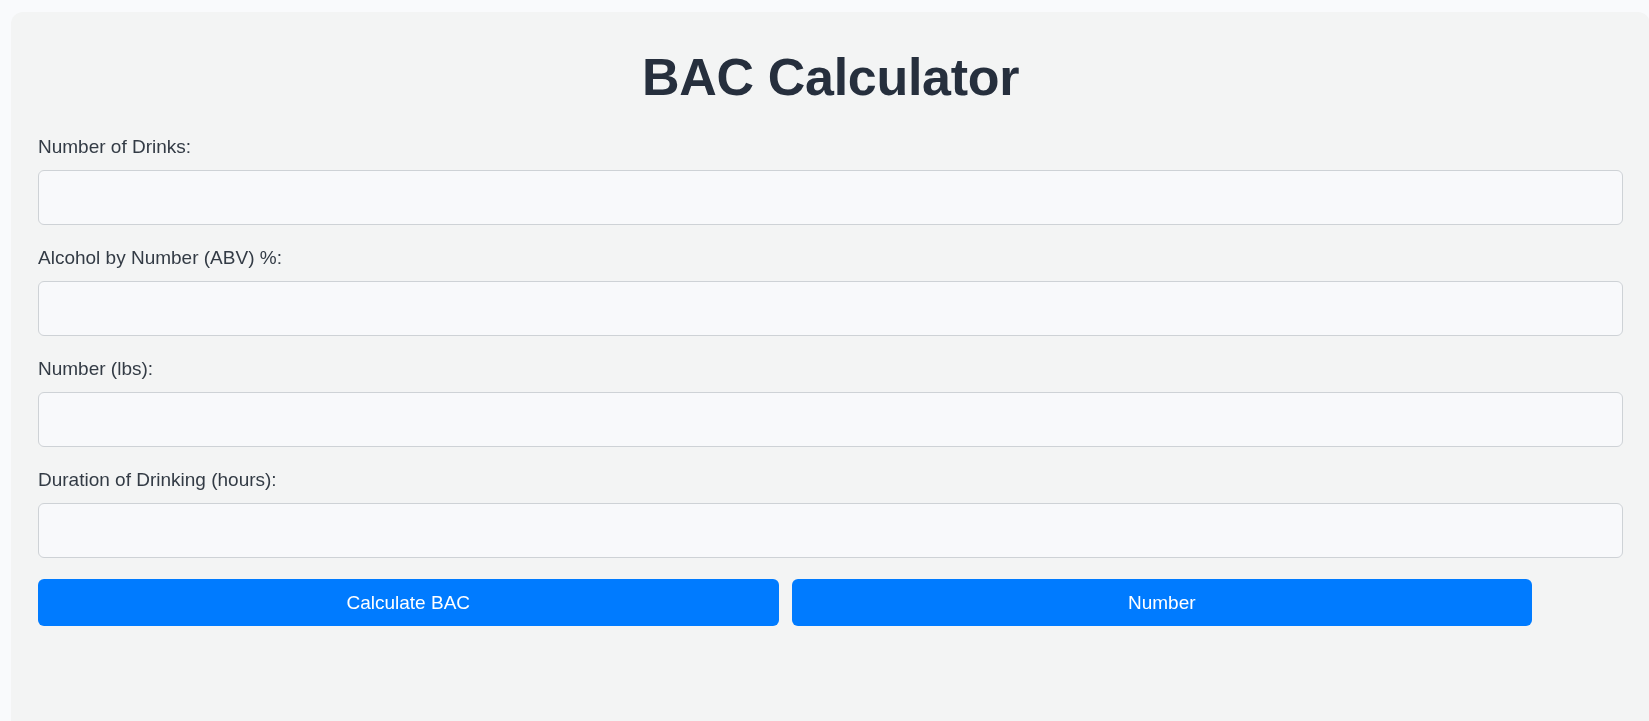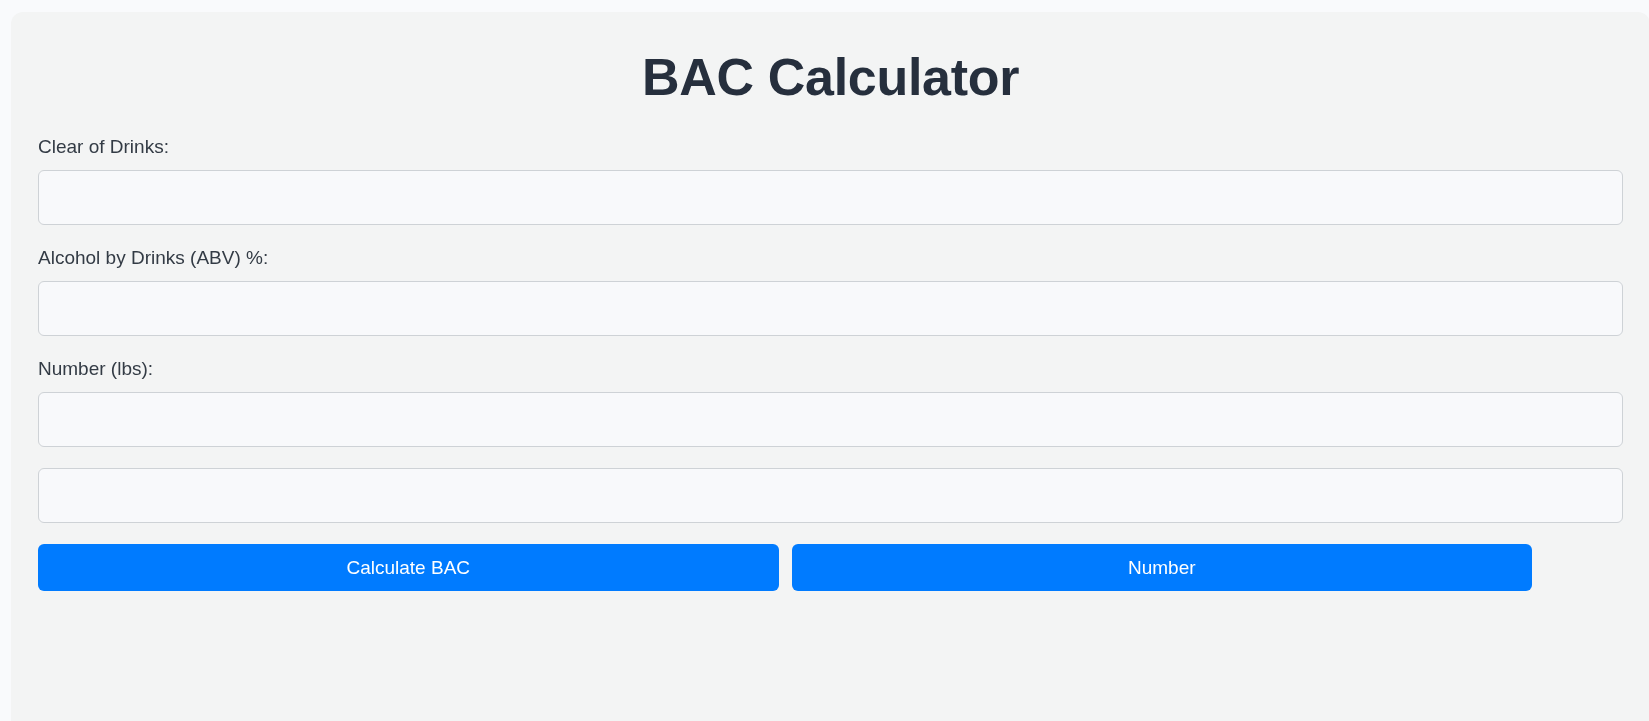--- a/index.html
+++ b/index.html
@@ -101,35 +101,36 @@
 <body>
 
 <div class="page">
   <div class="card">
 
     <h1 class="title">BAC Calculator</h1>
 
     <div class="form">
 
       <div class="field-group">
-        <label class="field-label">Clear of Drinks:</label>
+        <label class="field-label">Number of Drinks:</label>
         <input class="field-input" type="text" placeholder="" style="">
       </div>
 
       <div class="field-group">
-        <label class="field-label">Alcohol by Drinks (ABV) %:</label>
+        <label class="field-label">Alcohol by Number (ABV) %:</label>
         <input class="field-input" type="text" placeholder="" style="">
       </div>
 
       <div class="field-group">
         <label class="field-label">Number (lbs):</label>
         <input class="field-input" type="text" placeholder="" style="">
       </div>
 
       <div class="field-group">
+        <label class="field-label">Duration of Drinking (hours):</label>
         <input class="field-input" type="text" placeholder="" style="">
       </div>
 
       <div class="button-row">
         <button class="btn">Calculate BAC</button>
         <button class="btn">Number</button>
       </div>
 
     </div>
   </div>

